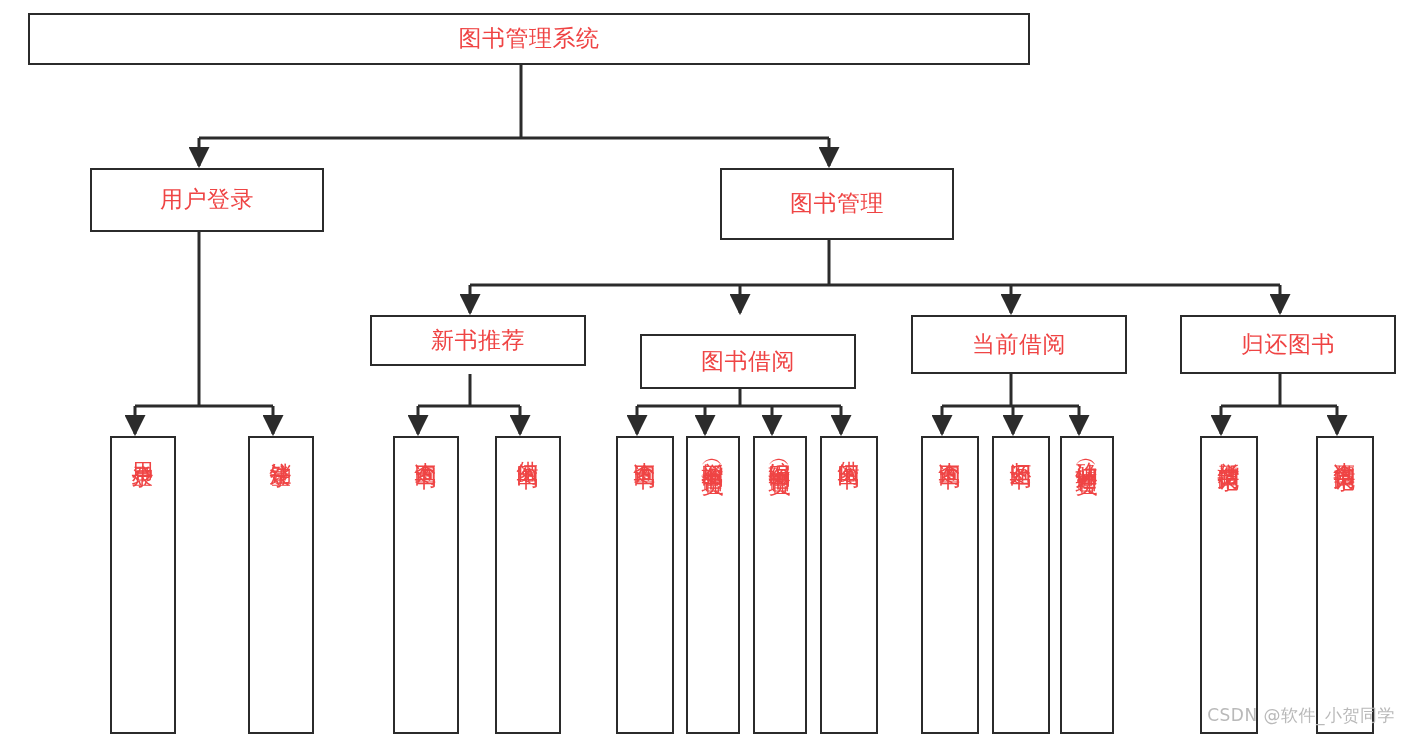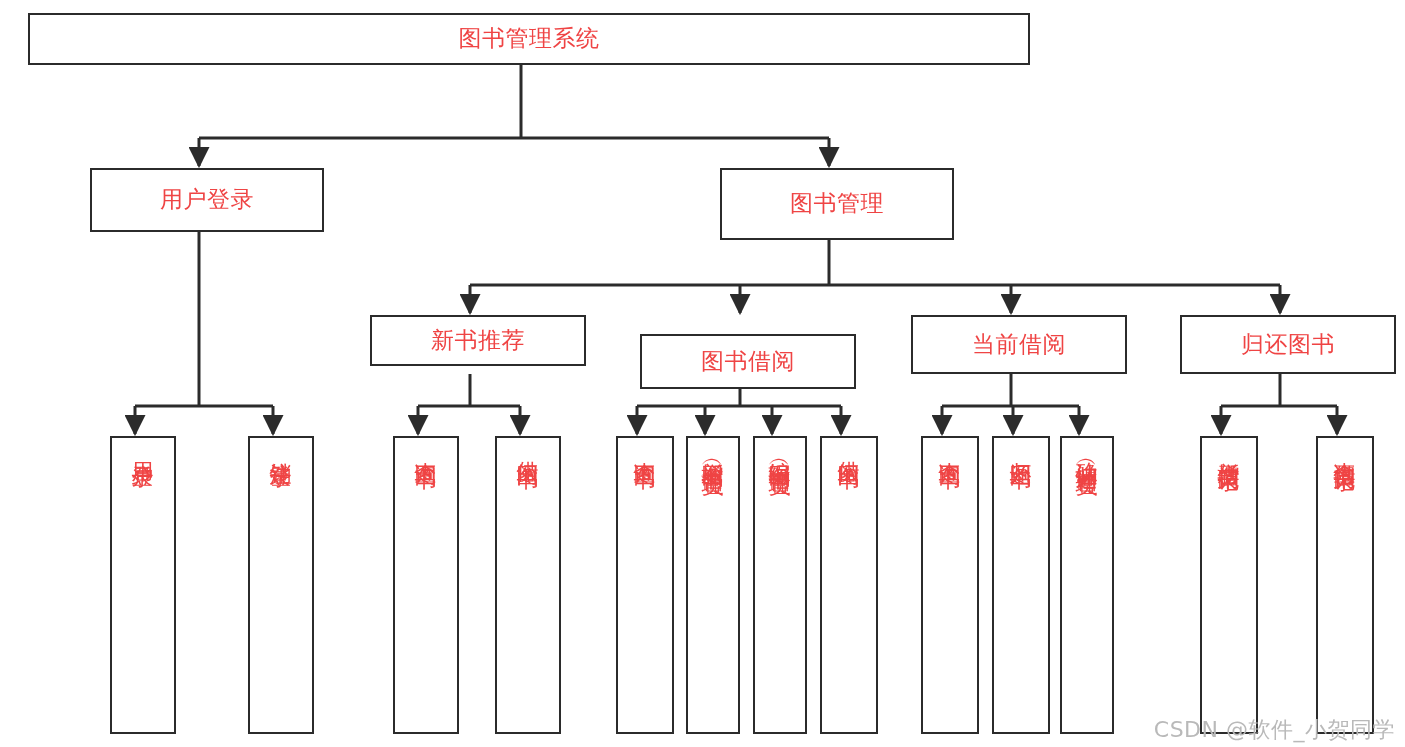--- a/index.html
+++ b/index.html
@@ -61,22 +61,22 @@
     text-orientation: upright;
     font-size: 22px;
     line-height: 1.05;
     letter-spacing: 2px;
     white-space: nowrap;
     transform: none;
   }
   #watermark {
     position: absolute;
     right: 10px;
-    bottom: 2px;
-    font-size: 22px;
+    bottom: 20px;
+    font-size: 17px;
     color: #b9b9b9;
     z-index: 5;
     letter-spacing: 0.5px;
     white-space: nowrap;
     pointer-events: none;
   }
 </style>
 </head>
 <body>
 

